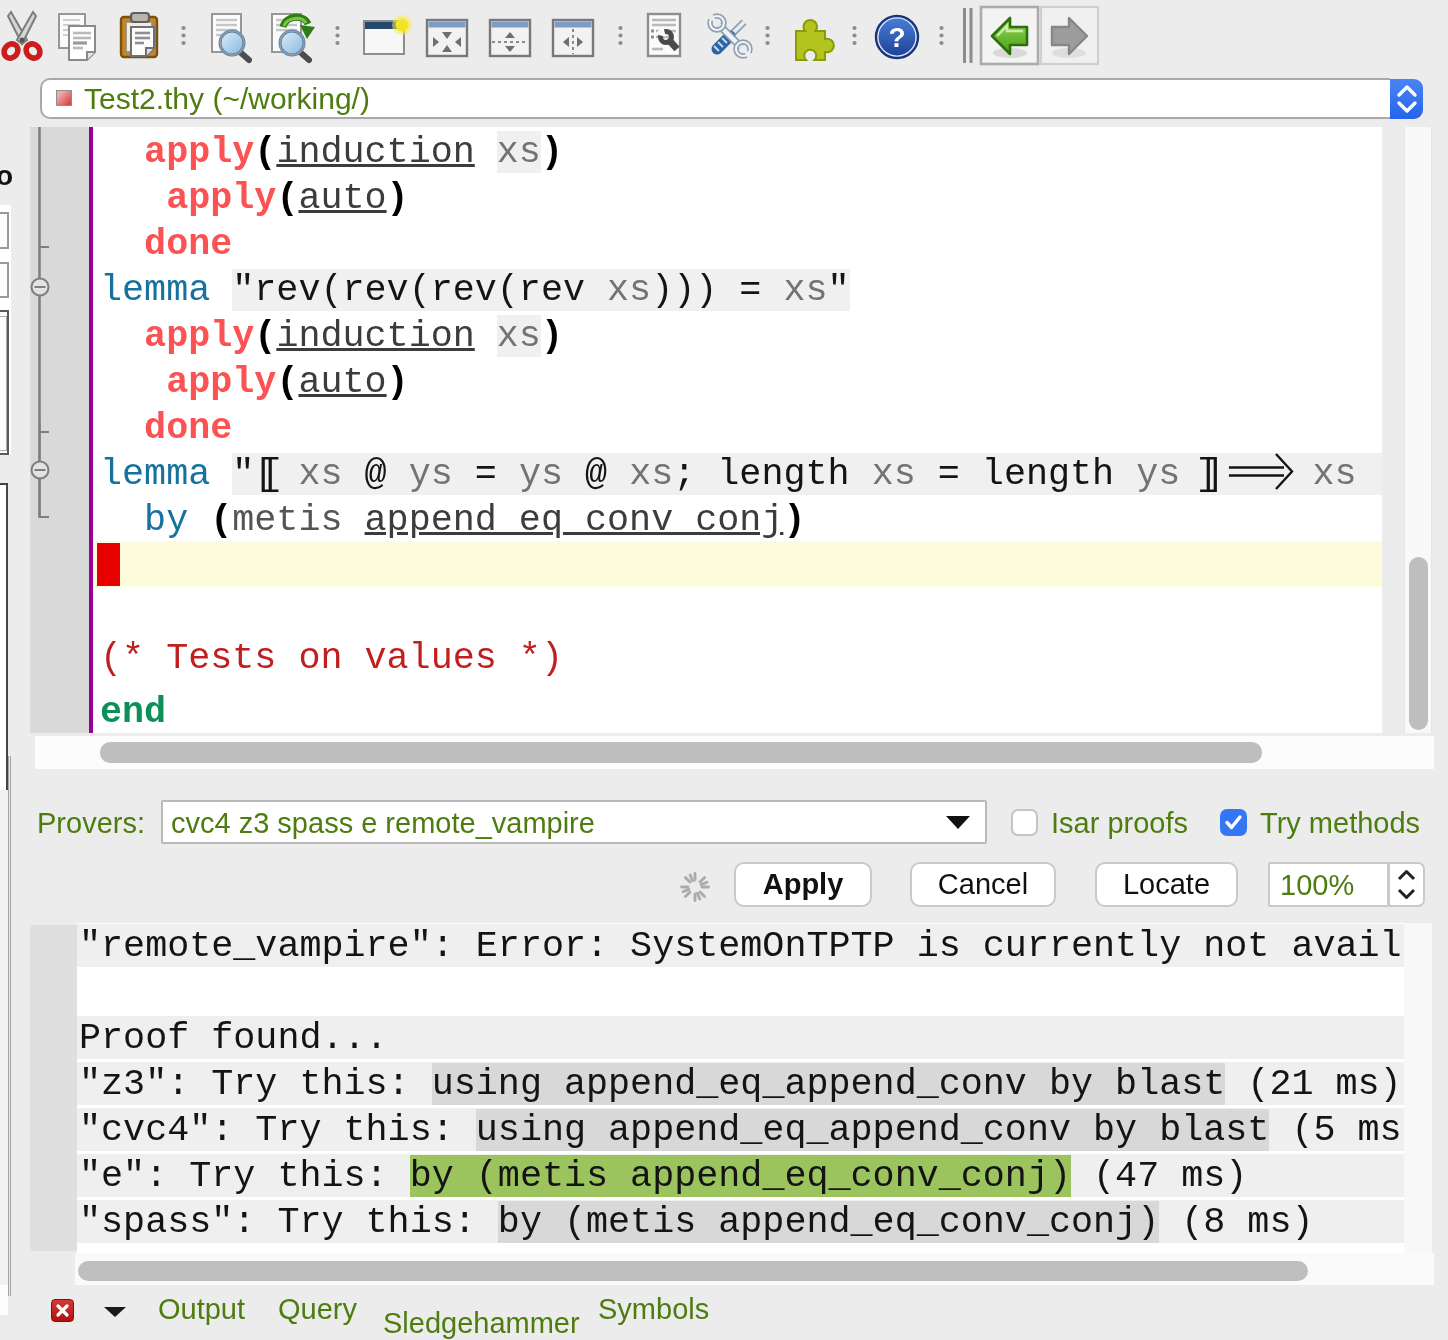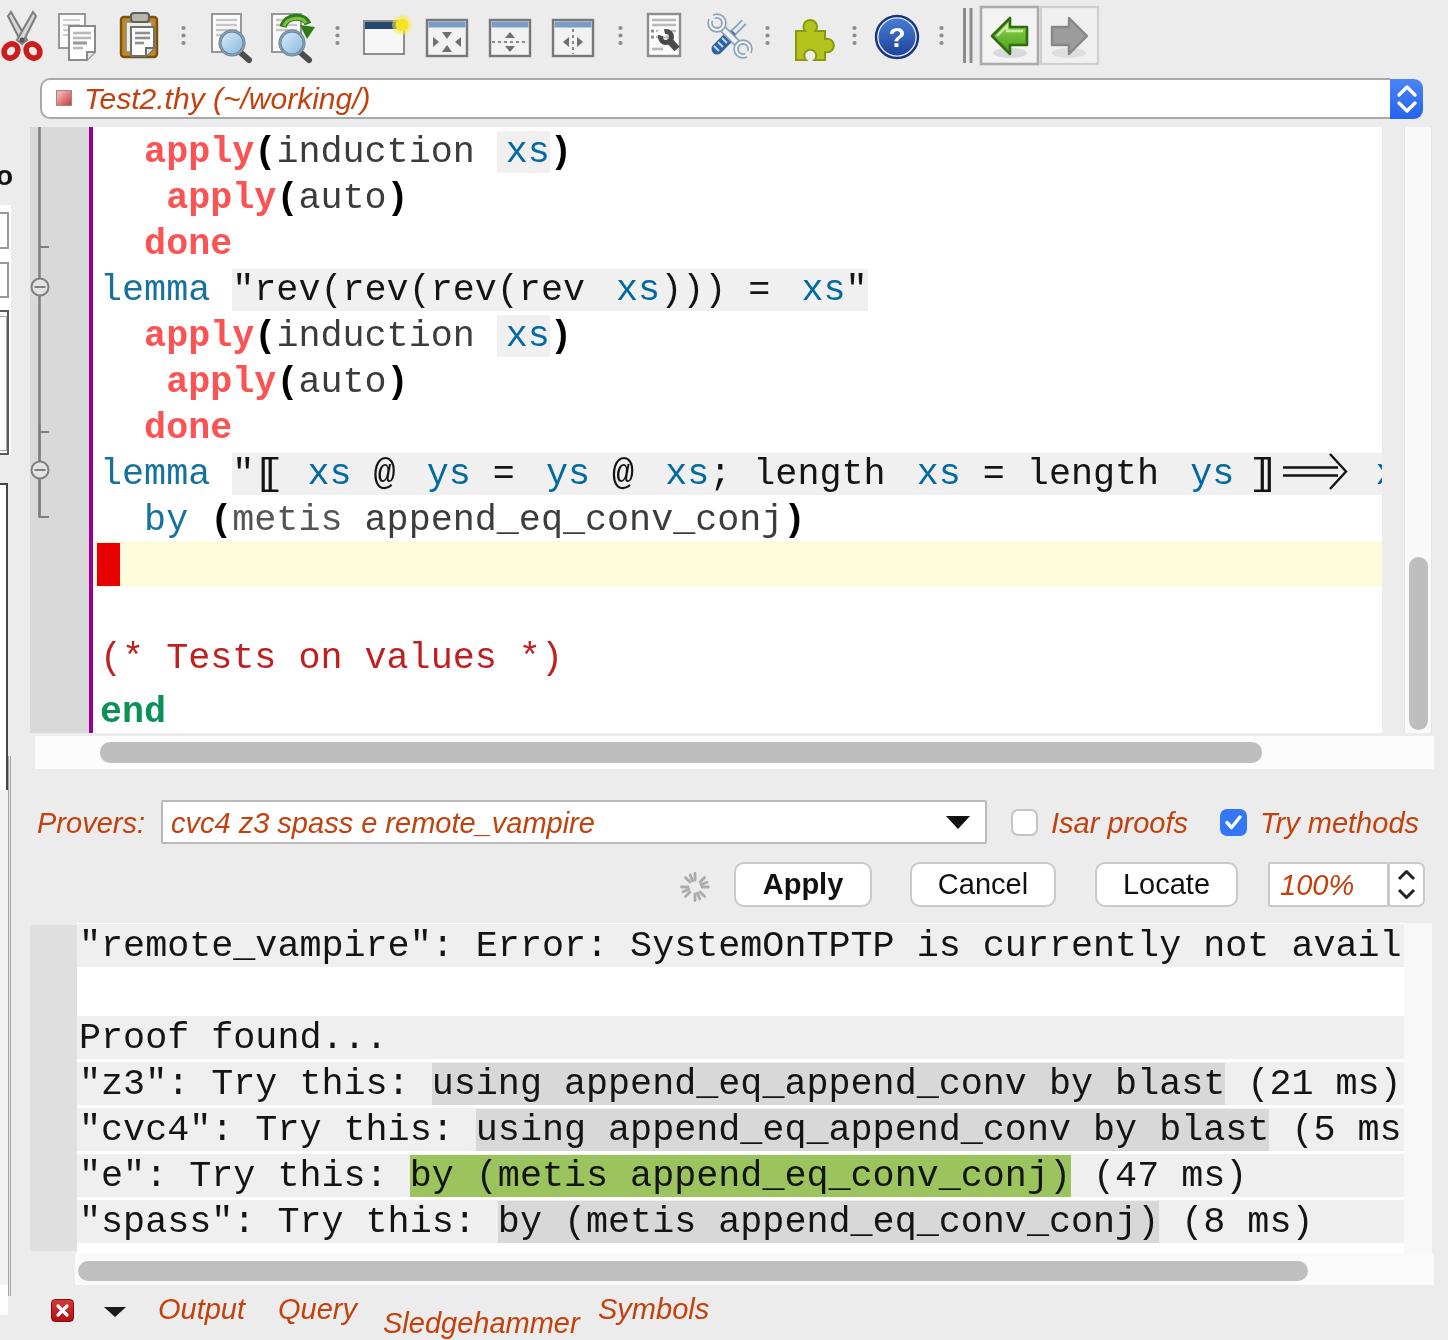--- a/index.html
+++ b/index.html
@@ -4,39 +4,39 @@
 <style>
   html,body{margin:0;padding:0;}
   #app{position:relative;width:1448px;height:1340px;background:#ececec;overflow:hidden;
        font-family:"Liberation Sans",sans-serif;}
   .abs{position:absolute;}
   .cl{position:absolute;left:94px;height:46px;line-height:46px;padding-top:2px;white-space:pre;
       font-family:"Liberation Mono",monospace;font-size:36.74px;color:#141414;}
   .k1{color:#fb5353;font-weight:bold;}
   .k2{color:#16719f;font-weight:normal;}
   .p{color:#000;font-weight:bold;}
-  .n{color:#3c3c3c;}
+  .n{color:#3c3c3c;text-decoration:underline;}
   .n2{color:#555;}
-  .v{color:#0369a1;padding-left:9px;}
+  .v{color:#737373;}
   .sb{background:#f0f0f0;}
   .cm{color:#c01f1f;font-family:Liberation Mono, monospace;}
   .endk{color:#0c9058;font-weight:bold;}
   .dbl,.dbr{display:inline-block;width:22.05px;position:relative;}
   .dbl>span{position:absolute;left:7px;top:0;}
   .dbr>span{position:absolute;left:-7px;top:0;}
   .imparr{display:inline-block;width:44.1px;position:relative;}
   .imparr svg{position:absolute;left:-18px;top:-34px;}
   
   .ol{position:absolute;left:77px;width:1325px;height:41px;line-height:41px;padding-top:2px;padding-left:2px;white-space:pre;
       overflow:hidden;font-family:"Liberation Mono",monospace;font-size:36.74px;color:#141414;
       background:#efefef;}
   .hlg{background:#d8d8d8;}
   .hgr{background:#9cc45e;}
   
-  .ui{font-size:29px;color:#c2410c;font-style:italic;}
+  .ui{font-size:29px;color:#4d7c0f;}
   .btn{position:absolute;background:#fff;border:2px solid #c9c9c9;border-radius:10px;
        text-align:center;font-size:29px;color:#111;}
 </style>
 </head>
 <body>
 <div id="app">
 
   <div id="toolbar" class="abs" style="left:0;top:0;width:1448px;height:75px;">
   <svg width="1448" height="75" viewBox="0 0 1448 75">
     <defs>

